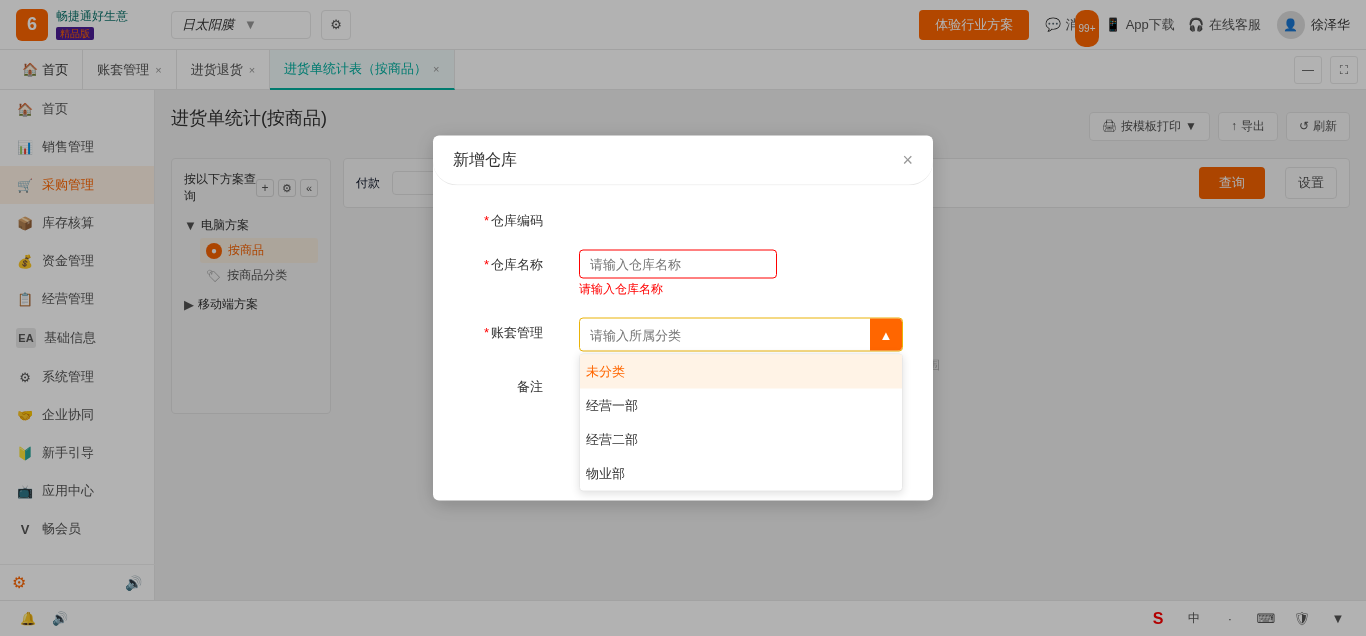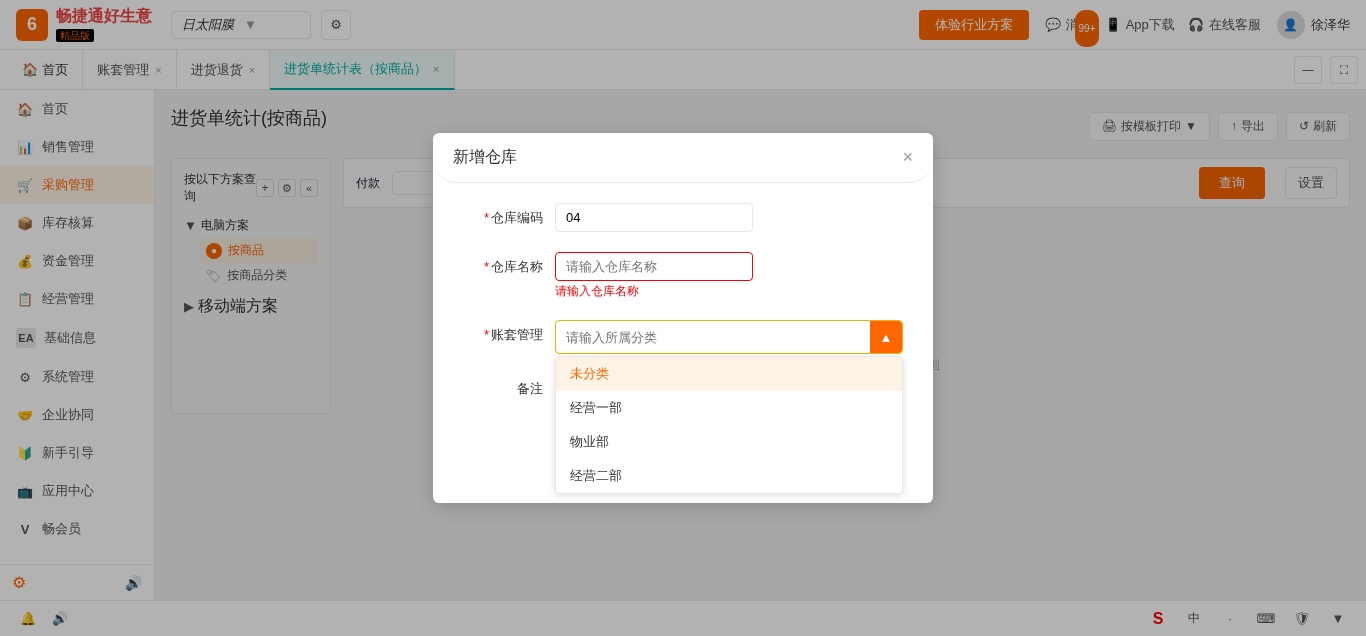--- a/index.html
+++ b/index.html
@@ -10,21 +10,21 @@
       display: flex; align-items: center; background: #fff; height: 50px;
       padding: 0 16px; border-bottom: 1px solid #e8e8e8; position: relative; z-index: 10;
     }
     .logo-area {
       display: flex; align-items: center; width: 155px; flex-shrink: 0;
     }
     .logo-icon {
       width: 32px; height: 32px; background: #f60; border-radius: 6px;
       display: flex; align-items: center; justify-content: center; color: #fff; font-weight: bold; font-size: 18px; margin-right: 8px;
     }
-    .logo-badge { font-size: 10px; color: #f60; background: #000000; padding: 1px 4px; border-radius: 2px; }
+    .logo-badge { font-size: 10px; color: #f60; background: #4c1d95; padding: 1px 4px; border-radius: 2px; }
     .store-selector {
       display: flex; align-items: center; border: 1px solid #e8e8e8; border-radius: 4px;
       padding: 4px 10px; cursor: pointer; color: #333; min-width: 140px; font-style: italic;
     }
     .store-selector span { flex: 1; }
     .header-actions {
       display: flex; align-items: center; gap: 16px; margin-left: auto;
     }
     .btn-trial {
       background: #f60; color: #fff; border: none; border-radius: 4px;
@@ -101,21 +101,21 @@
       box-shadow: 0 4px 20px rgba(0,0,0,0.2); z-index: 200;
       padding-bottom: 20px;
     }
     .modal-header {
       display: flex; align-items: flex-start; justify-content: space-between;
       padding: 14px 20px; border-bottom: 1px solid #e8e8e8; border-radius: 24px;
     }
     .modal-title { font-size: 16px; color: #333; font-weight: 500; }
     .modal-close { cursor: pointer; color: #999; font-size: 18px; }
     .modal-body { padding: 20px 30px; }
-    .form-row { display: flex; align-items: flex-start; margin-bottom: 20px; }
+    .form-row { display: flex; align-items: flex-start; margin-bottom: 20px; gap: 24px; }
     .form-label {
       width: 80px; flex-shrink: 0; font-size: 13px; color: #333;
       padding-top: 6px; text-align: right; margin-right: 12px;
     }
     .form-label.required::before { content: '*'; color: #f00; margin-right: 2px; }
     .form-control {
       flex: 1; border: 1px solid #e8e8e8; border-radius: 4px;
       padding: 6px 10px; font-size: 13px; outline: none;
     }
     .form-control.error { border-color: #f00; }
@@ -135,21 +135,21 @@
     .category-toggle {
       width: 32px; height: 32px; background: #f60; display: flex; align-items: center;
       justify-content: center; color: #fff; cursor: pointer; border-radius: 0 4px 4px 0;
     }
     .dropdown-list {
       position: absolute; top: 100%; left: 0; right: 0;
       background: #fff; border: 1px solid #e8e8e8; border-radius: 4px;
       box-shadow: 0 2px 8px rgba(0,0,0,0.12); z-index: 300; margin-top: 2px;
     }
     .dropdown-item {
-      padding: 8px 14px; cursor: pointer; font-size: 13px; color: #333;
+      padding: 8px 6px; cursor: pointer; font-size: 13px; color: #333;
     }
     .dropdown-item.selected { background: #fff3e6; color: #f60; }
 
     .modal-footer { display: flex; justify-content: flex-end; padding: 8px 30px 0; gap: 12px; }
     .btn-save { background: #f60; color: #fff; border: none; border-radius: 4px; padding: 7px 24px; cursor: pointer; font-size: 13px; }
 
     .bottom-bar {
       position: fixed; bottom: 0; left: 0; right: 0; height: 36px;
       background: #fff; border-top: 1px solid #e8e8e8;
       display: flex; align-items: center; justify-content: space-between;
@@ -172,21 +172,21 @@
 <body>
 
 <div class="overlay"></div>
 
 <div class="top-header">
   <div class="logo-area">
     <div class="logo-icon">
       <span>6</span>
     </div>
     <div>
-      <div style="font-size:16px;color:#ef4444;font-weight:700;">畅捷通好生意</div>
+      <div style="font-size:12px;color:#0f766e;font-weight:400;">畅捷通好生意</div>
       <div>
         <span class="logo-badge">精品版</span>
       </div>
     </div>
   </div>
 
   <div class="store-selector">
     <span>日太阳膜</span>
     <span style="margin-left:6px;color:#999;">▼</span>
   </div>
@@ -346,21 +346,21 @@
             </div>
             <div style="display:flex;align-items:center;gap:6px;padding:4px 6px;cursor:pointer;">
               <span style="color:#999;font-size:12px;">🏷</span>
               <span style="font-size:12px;color:#555;">按商品分类</span>
             </div>
           </div>
         </div>
         <div>
           <div style="display:flex;align-items:center;gap:4px;padding:4px 0;">
             <span style="color:#555;">▶</span>
-            <span style="font-size:16px;color:#333;">移动端方案</span>
+            <span style="font-size:12px;color:#333;">移动端方案</span>
           </div>
         </div>
       </div>
 
       <div style="flex:1;">
 
         <div style="display:flex;align-items:center;gap:12px;margin-bottom:10px;background:#fff;border:1px solid #e8e8e8;border-radius:4px;padding:8px 12px;">
           <span style="color:#0f172a;font-size:12px;">付款</span>
           <div style="display:flex;align-items:center;gap:6px;">
             <input type="text" style="border: 1px solid rgb(232, 232, 232); border-radius: 4px; padding: 4px 8px; font-size: 12px; width: 110px;">
@@ -395,23 +395,20 @@
 <div class="modal">
   <div class="modal-header">
     <span class="modal-title">新增仓库</span>
     <span class="modal-close">×</span>
   </div>
 
   <div class="modal-body">
 
     <div class="form-row">
       <span class="form-label required">仓库编码</span>
-      <div class="form-control-wrap">
-        <input type="text" class="form-control" value="04" style="">
-      </div>
     </div>
 
     <div class="form-row">
       <span class="form-label required">仓库名称</span>
       <div class="form-control-wrap">
         <input type="text" class="form-control error" placeholder="请输入仓库名称" style="">
         <div class="error-msg">请输入仓库名称</div>
       </div>
     </div>
 
@@ -421,22 +418,22 @@
         <div class="category-input-wrap">
           <input type="text" class="category-input" placeholder="请输入所属分类" style="">
           <div class="category-toggle">
             <span>▲</span>
           </div>
         </div>
 
         <div class="dropdown-list">
           <div class="dropdown-item selected">未分类</div>
           <div class="dropdown-item">经营一部</div>
+          <div class="dropdown-item">经营二部</div>
           <div class="dropdown-item">物业部</div>
-          <div class="dropdown-item">经营二部</div>
         </div>
       </div>
     </div>
 
     <div class="form-row">
       <span class="form-label">备注</span>
       <div class="form-control-wrap">
         <input type="text" class="form-control" style="">
       </div>
     </div>

